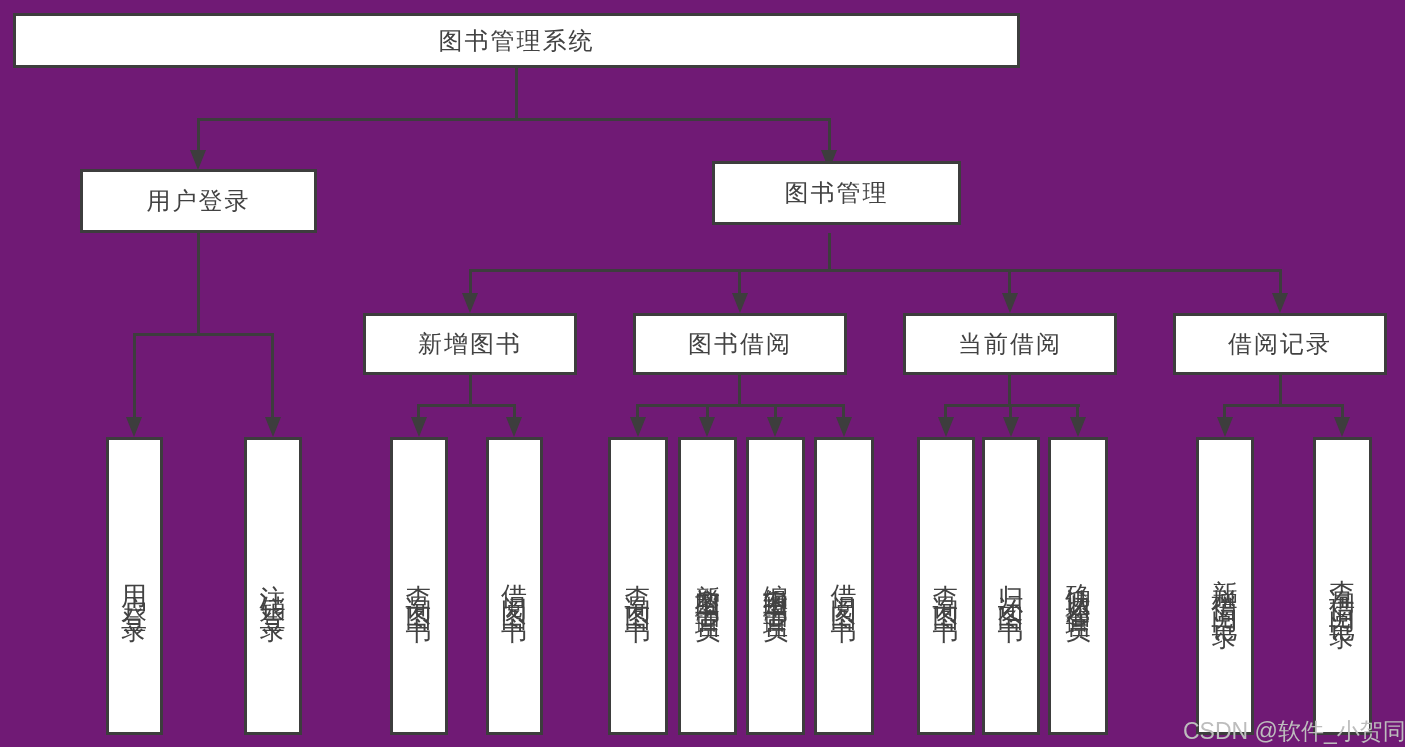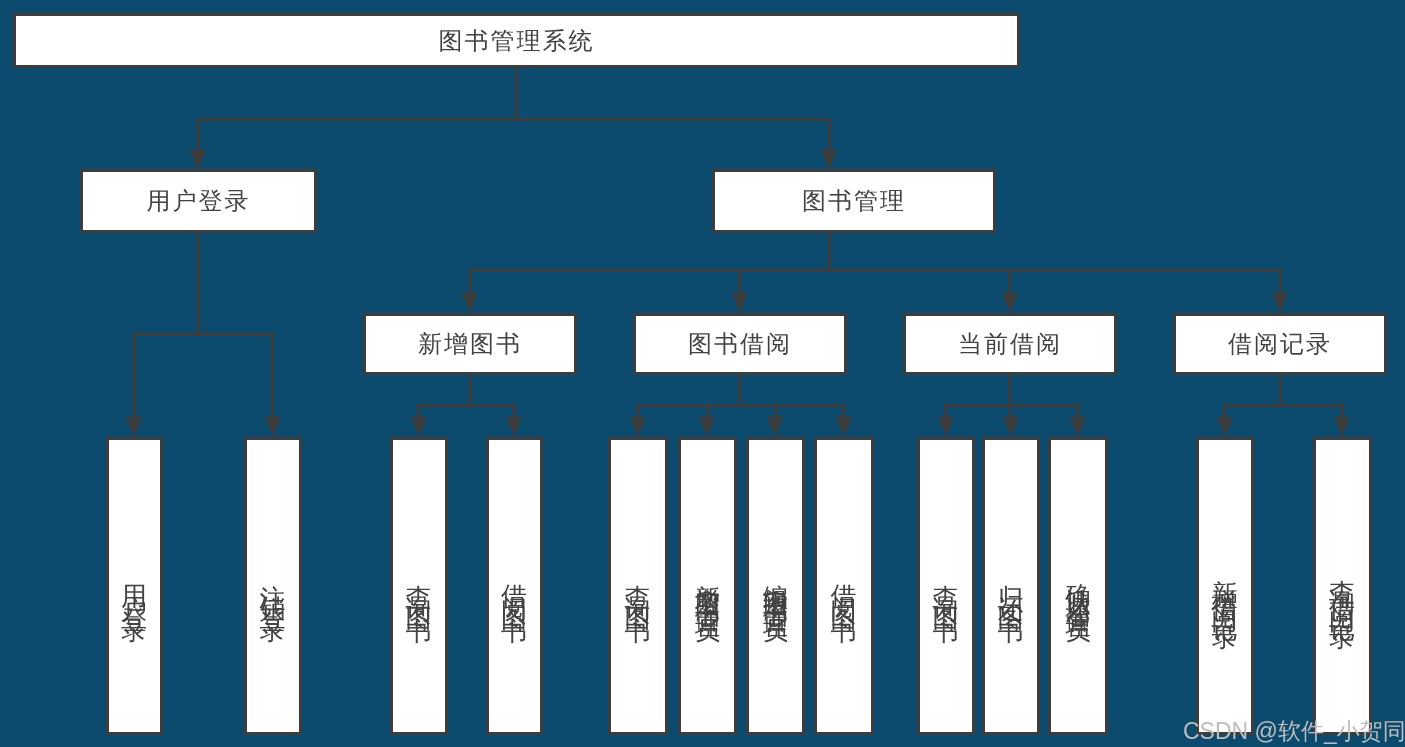--- a/index.html
+++ b/index.html
@@ -1,17 +1,17 @@
 <!DOCTYPE html>
 <html><head>
 <meta charset="utf-8">
 <style>
   html,body{margin:0;padding:0;background:#ffffff;}
   #stage{
-    position:relative;width:1405px;height:747px;background:#0c4a6e;overflow:hidden;
+    position:relative;width:1405px;height:747px;background:#701a75;overflow:hidden;
     font-family:"Liberation Sans","DejaVu Sans",sans-serif;color:#424242;
   }
   .box{
     position:absolute;box-sizing:border-box;background:#ffffff;
     border:3px solid #3d3d3d;display:flex;align-items:center;justify-content:center;
     z-index:2;
   }
   .hbox{font-size:24px;letter-spacing:2px;}
   .leaf span{
     writing-mode:vertical-rl;text-orientation:upright;line-height:1;display:block;
@@ -40,21 +40,21 @@
   <div class="box hbox" style="left:13px;top:13px;width:1007px;height:55px">图书管理系统</div>
 
   <div class="vl" style="left:515px;top:68px;height:52px"></div>
   <div class="hl" style="left:197px;top:118px;width:634px"></div>
   <div class="vl" style="left:197px;top:118px;height:34px"></div>
   <div class="arrow" style="left:190px;top:150px"></div>
   <div class="vl" style="left:828px;top:118px;height:34px"></div>
   <div class="arrow" style="left:821px;top:150px"></div>
 
   <div class="box hbox" style="left:80px;top:169px;width:237px;height:64px">用户登录</div>
-  <div class="box hbox" style="left:712px;top:169px;width:284px;height:64px">图书管理</div>
+  <div class="box hbox" style="left:712px;top:161px;width:249px;height:64px">图书管理</div>
 
   <div class="vl" style="left:197px;top:233px;height:102px"></div>
   <div class="hl" style="left:133px;top:333px;width:141px"></div>
   <div class="vl" style="left:133px;top:336px;height:83px"></div>
   <div class="arrow" style="left:126px;top:417px"></div>
   <div class="vl" style="left:271px;top:336px;height:83px"></div>
   <div class="arrow" style="left:265px;top:417px"></div>
 
   <div class="vl" style="left:828px;top:233px;height:39px"></div>
   <div class="hl" style="left:469px;top:269px;width:813px"></div>

